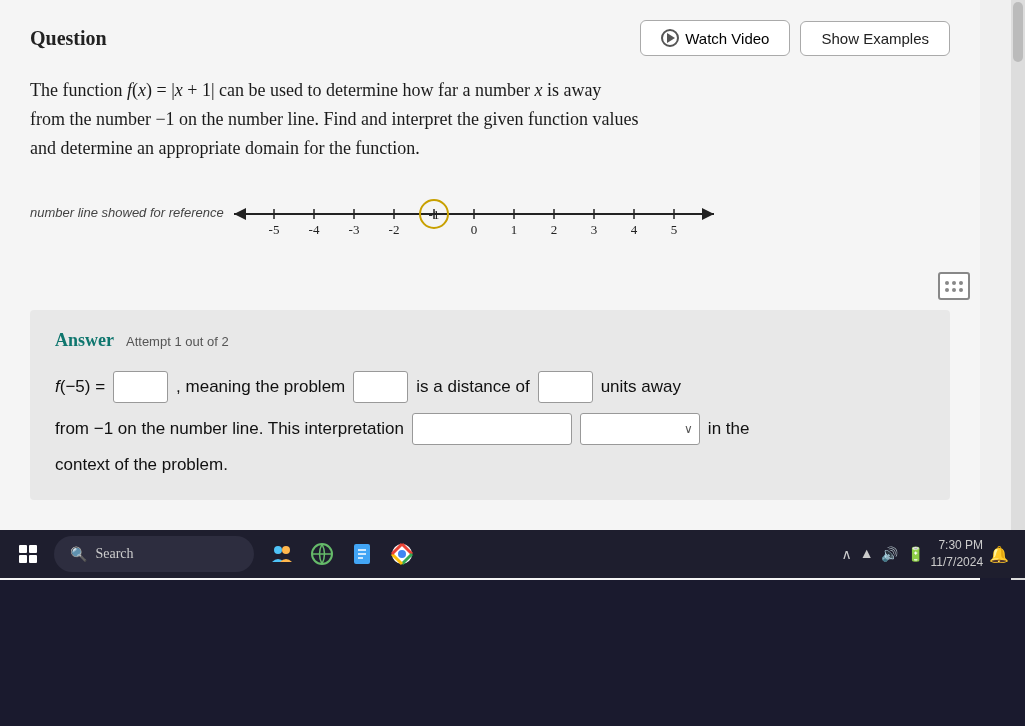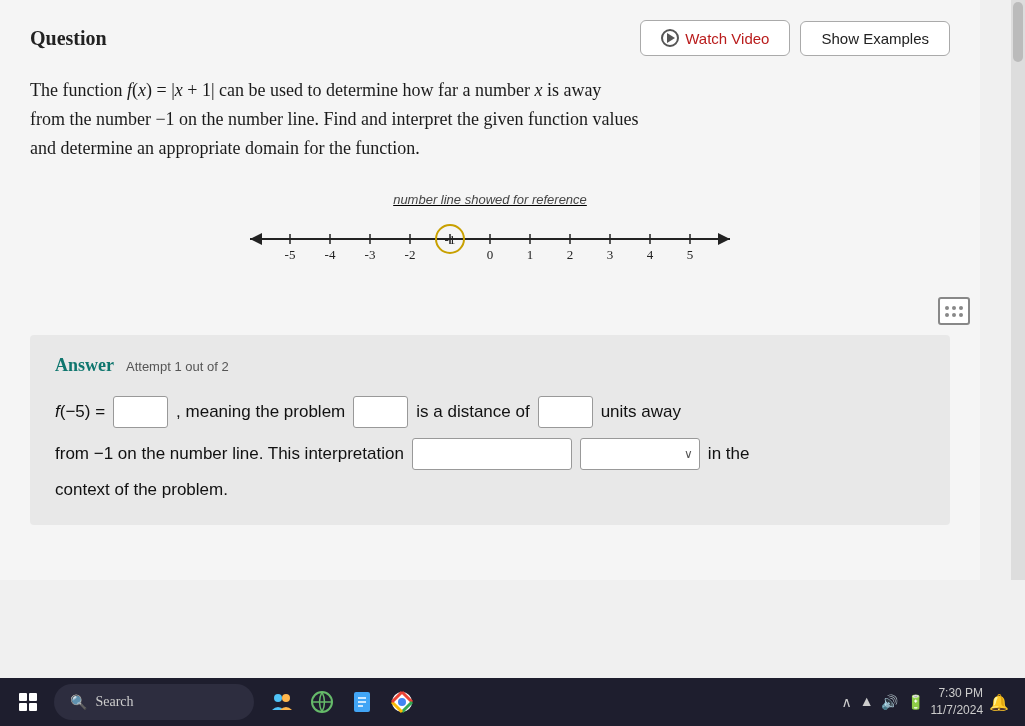--- a/index.html
+++ b/index.html
@@ -7,21 +7,21 @@
       background: #1a1a2e;
       font-family: 'Georgia', serif;
       width: 1025px;
       height: 726px;
       overflow: hidden;
       position: relative;
     }
 
     .screen {
       width: 1025px;
-      height: 726px;
+      height: 578px;
       position: relative;
       background: #f0f0f0;
     }
 
     
     .main-content {
       background: #f5f5f5;
       width: 980px;
       min-height: 580px;
       margin: 0;
@@ -53,21 +53,21 @@
     .watch-video-btn {
       display: flex;
       align-items: center;
       gap: 6px;
       background: white;
       border: 1.5px solid #aaa;
       border-radius: 6px;
       padding: 8px 20px;
       font-size: 15px;
       cursor: pointer;
-      color: #b91c1c;
+      color: #000000;
       font-family: Arial, sans-serif;
     }
 
     .play-icon {
       width: 18px;
       height: 18px;
       border-radius: 50%;
       border: 2px solid #555;
       display: flex;
       align-items: center;
@@ -101,24 +101,23 @@
       font-size: 18px;
       color: #1a1a1a;
       line-height: 1.6;
       margin-bottom: 30px;
       max-width: 780px;
     }
 
     
     .number-line-section {
       display: flex;
-      flex-direction: column;
+      flex-direction: row;
       align-items: center;
       margin-bottom: 30px;
-      text-decoration: underline;
     }
 
     .number-line-label {
       font-size: 13px;
       color: #444;
       font-family: Arial, sans-serif;
       margin-bottom: 10px;
       font-style: italic;
     }
 

